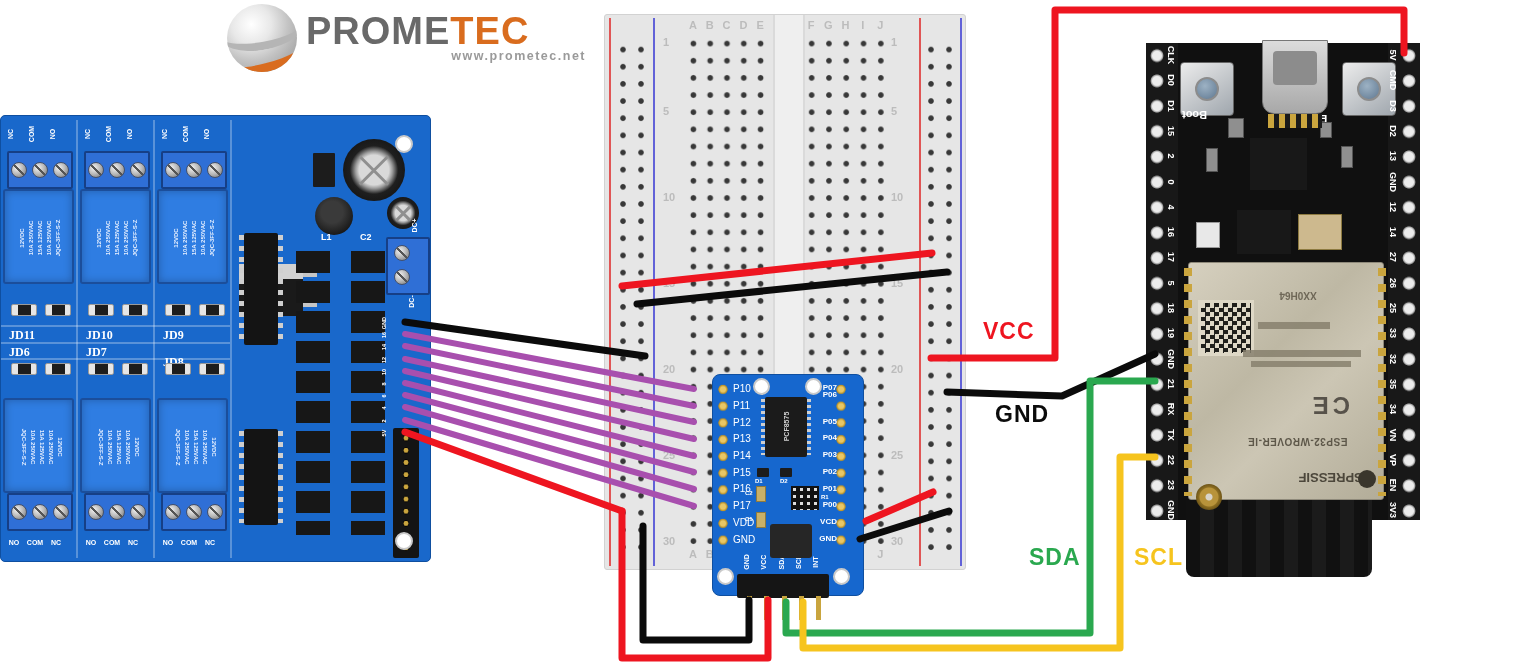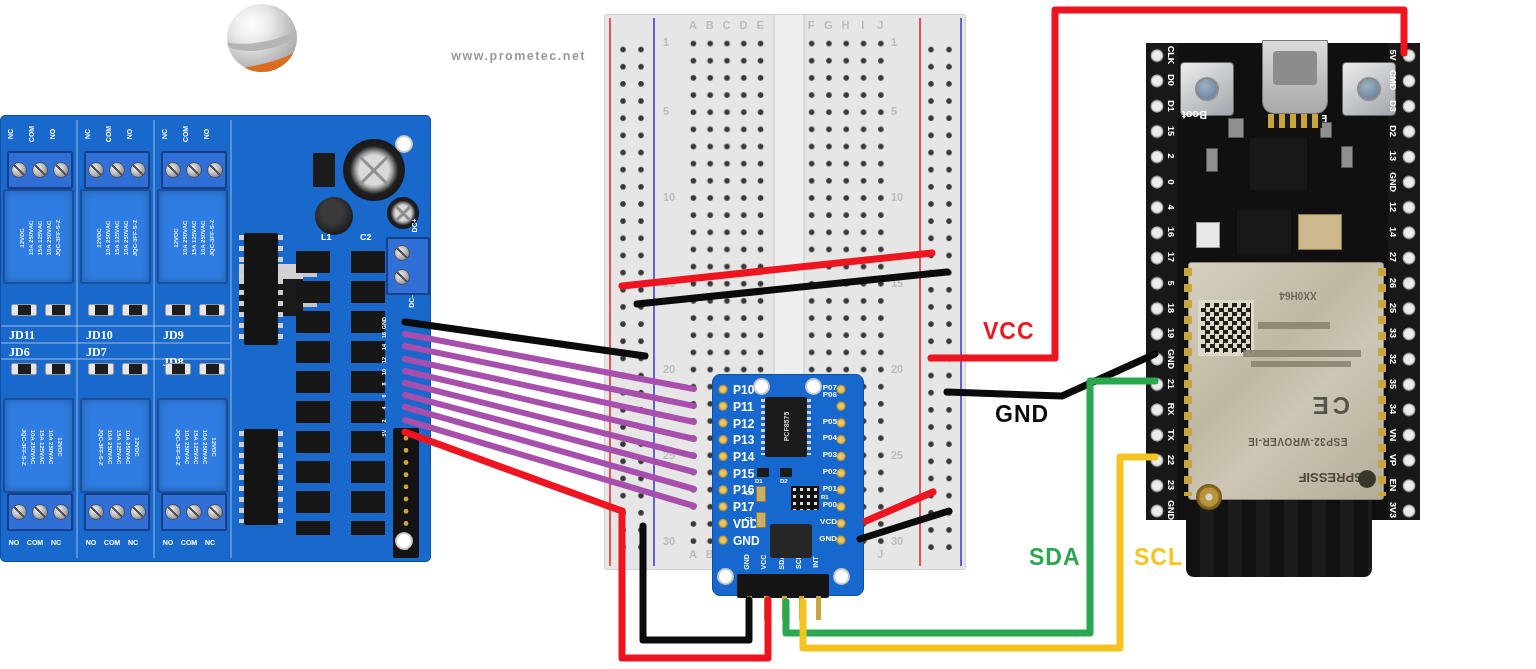--- a/index.html
+++ b/index.html
@@ -67,21 +67,21 @@
   .bb-num{width:18px;font-weight:700;font-size:11px;color:#bcbcbc}
 
   
   #pcf-board{left:712px;top:374px;width:152px;height:222px;background:#1667ce;border:1px solid #0f4fa0;border-radius:8px}
   .pads{position:absolute;width:16px;height:168px;
     background-image:radial-gradient(circle,#e8c766 0 2.5px,#b98e22 4.3px,rgba(0,0,0,0) 5px);background-size:16px 16.75px}
   #pcf-chip{position:absolute;left:52px;top:22px;width:42px;height:60px;background:#1b1b1b;border-radius:2px}
   #pcf-chip::before,#pcf-chip::after{content:'';position:absolute;top:2px;bottom:2px;width:4px;
     background:repeating-linear-gradient(180deg,#cfcfcf 0 3px,transparent 3px 6px)}
   #pcf-chip::before{left:-4px} #pcf-chip::after{right:-4px}
-  .pcf-l{width:28px;font-weight:700;font-size:12px;color:#fff}
+  .pcf-l{width:28px;font-weight:400;font-size:10px;color:#fff}
   .pcf-r{width:28px;text-align:right;font-weight:700;font-size:8px;color:#fff}
   .pcf-b{width:30px;height:12px;font-weight:700;font-size:7px;color:#fff;text-align:center;transform:rotate(-90deg)}
   #pcf-hdr{position:absolute;left:737px;top:574px;width:92px;height:24px;background:#151515;border-radius:2px}
   #pcf-hdr-pins{position:absolute;left:746.5px;top:596px;width:78px;height:24px;
     background:repeating-linear-gradient(90deg,#c9a53e 0 5px,rgba(0,0,0,0) 5px 17.3px)}
   .comp-dark{background:#1c1c1c;border-radius:1px}
   .comp-tan{background:#c9b068;border:1px solid #8d7a40}
   .sot{background:#262626;border-radius:3px}
   .r1{background-image:radial-gradient(circle,#ddd 0 1.5px,rgba(0,0,0,0) 2px),linear-gradient(#111,#111);background-size:7px 7px,100% 100%}
   .pcf-cl{font-weight:700;font-size:6px;color:#fff}
@@ -130,20 +130,21 @@
   .w-yel{stroke:var(--c-scl);stroke-width:7}
   .w-pur{stroke:var(--c-data);stroke-width:6}
   .wlabel{position:absolute;z-index:45;font-weight:700;font-size:23px;letter-spacing:1px}
 </style>
 </head>
 <body>
 
 <div id="stage">
 
   <div class="abs" id="logo-globe"></div>
+  <div class="abs" id="brand"><span>PROME</span><span class="tec">TEC</span></div>
   <div class="abs" id="logo-url">www.prometec.net</div>
 
   <div class="abs" id="relay-board">
     <div class="rb-v" style="left:75px;top:4px;height:438px"></div>
     <div class="rb-v" style="left:152px;top:4px;height:438px"></div>
     <div class="rb-v" style="left:229px;top:4px;height:438px"></div>
     <div class="rb-h" style="left:0;top:209px;width:229px"></div>
     <div class="rb-h" style="left:0;top:226px;width:229px"></div>
     <div class="rb-h" style="left:0;top:242px;width:229px"></div>
 

